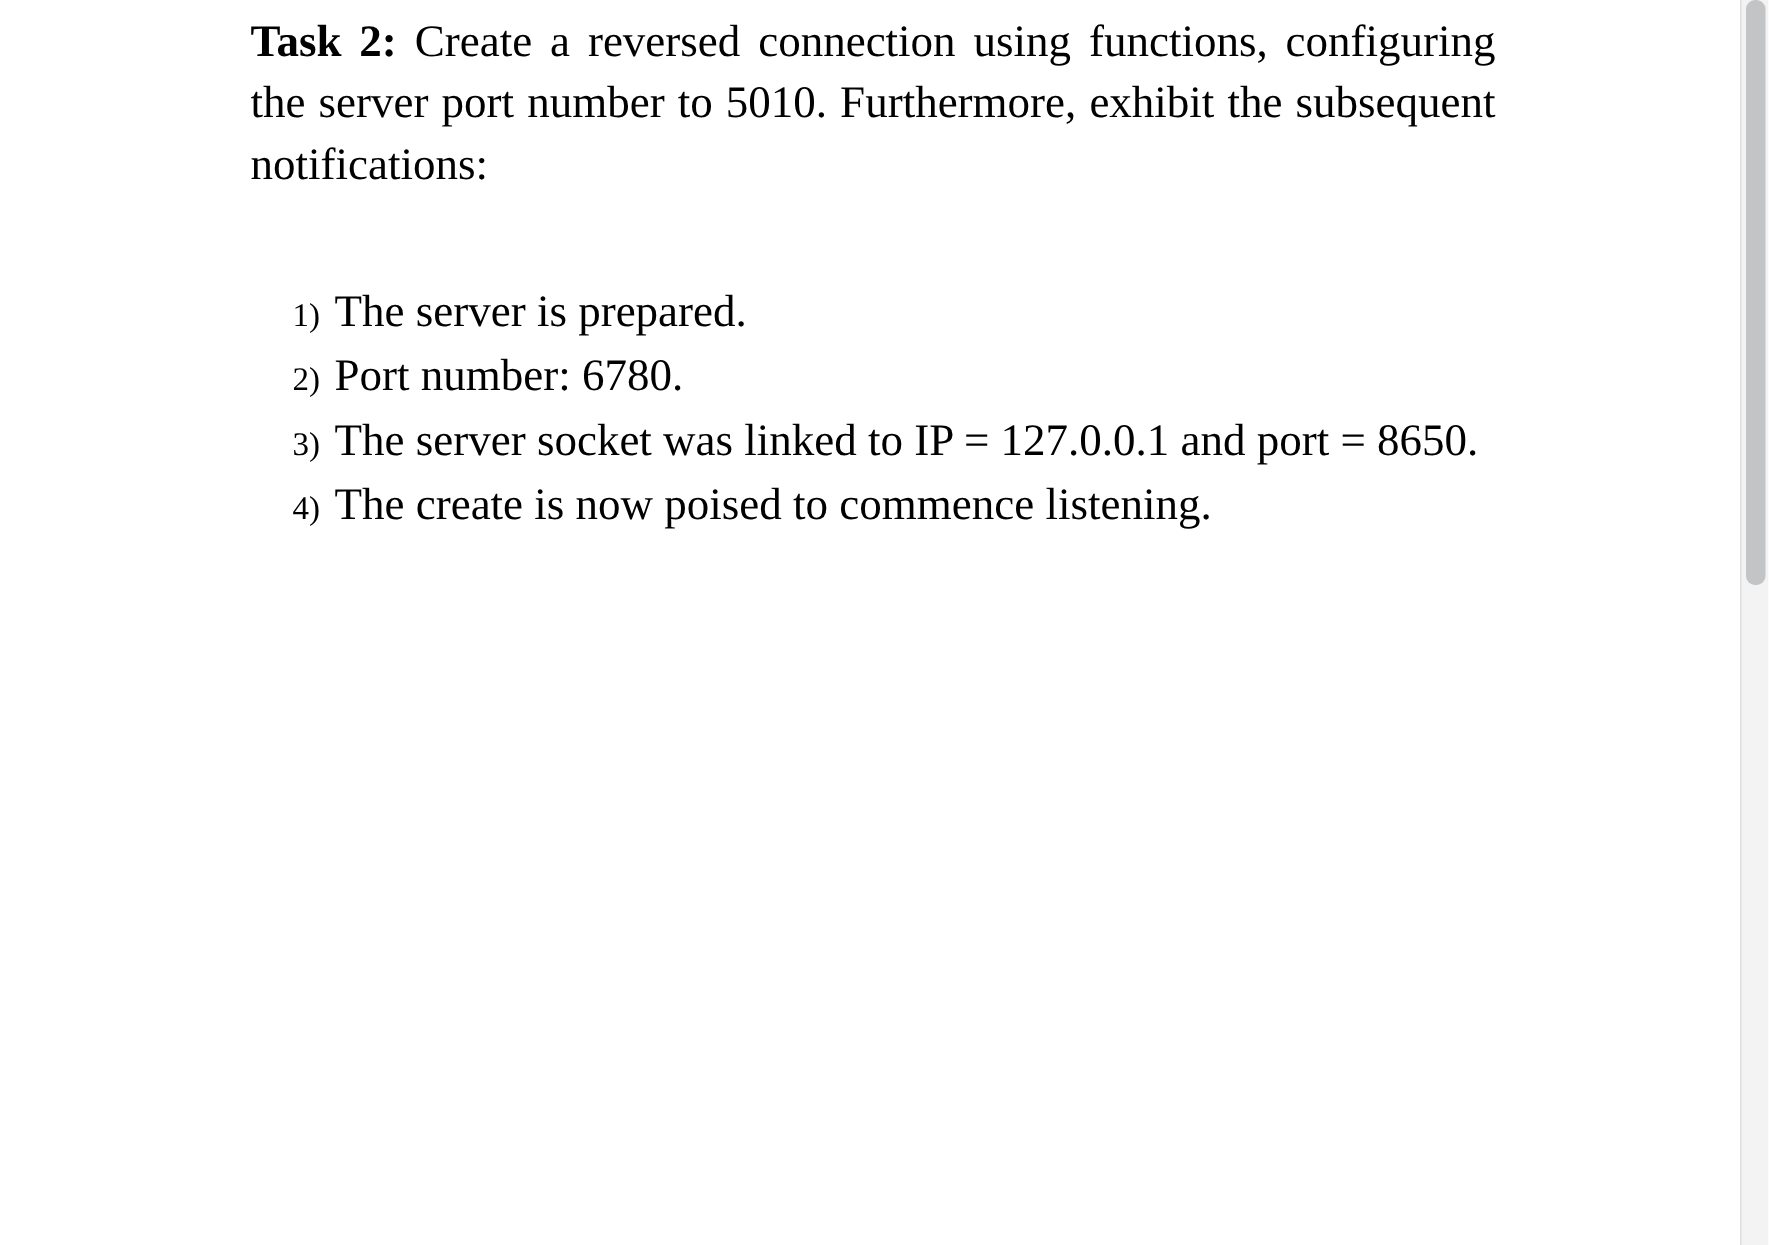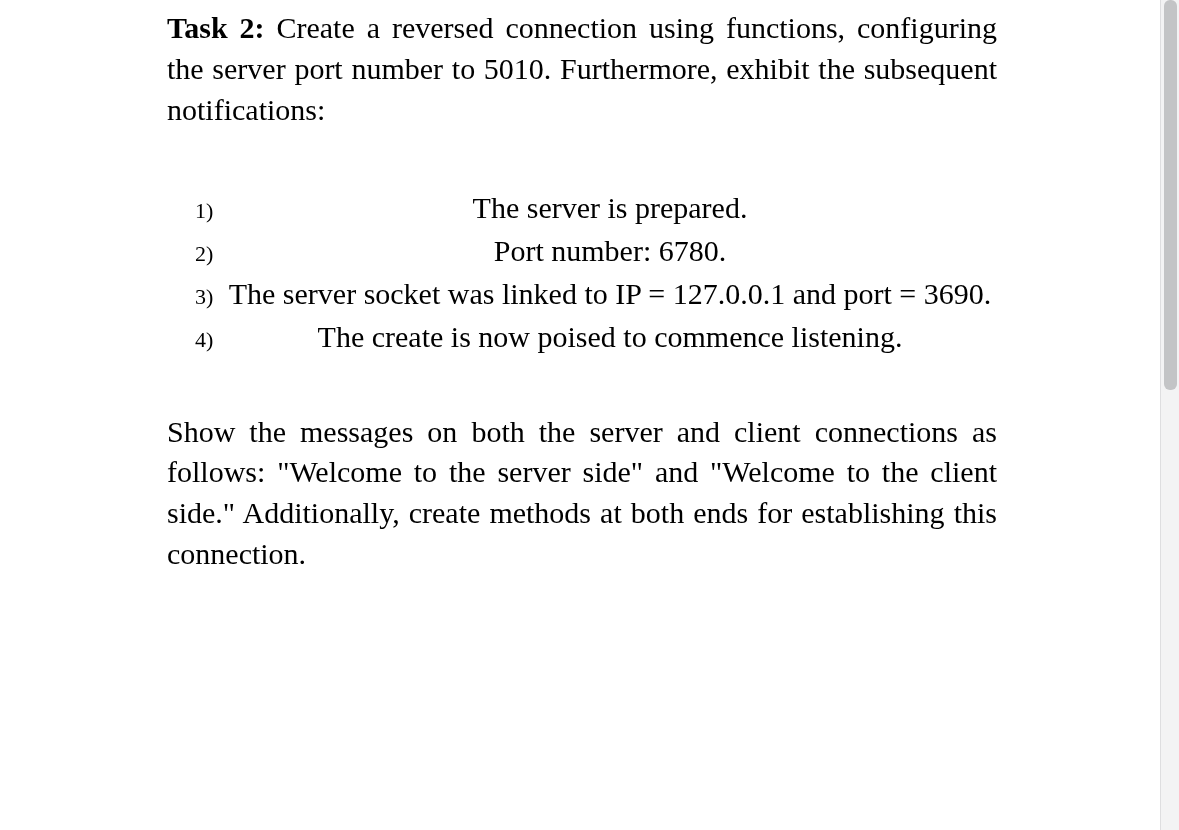--- a/index.html
+++ b/index.html
@@ -37,21 +37,20 @@
       align-items: baseline;
       margin-bottom: 2px;
     }
     .list-marker {
       font-size: 22px;
       min-width: 28px;
       white-space: nowrap;
     }
     .list-text {
       flex: 1;
-      text-align: center;
     }
     .para {
       text-align: justify;
       margin-bottom: 46px;
     }
     .para-last {
       text-align: justify;
     }
     .bold {
       font-weight: bold;
@@ -88,28 +87,27 @@
     <div class="list-item">
       <span class="list-marker">1)</span>
       <span class="list-text">The server is prepared.</span>
     </div>
     <div class="list-item">
       <span class="list-marker">2)</span>
       <span class="list-text">Port number: 6780.</span>
     </div>
     <div class="list-item">
       <span class="list-marker">3)</span>
-      <span class="list-text">The server socket was linked to IP = 127.0.0.1 and port = 3690.</span>
+      <span class="list-text">The server socket was linked to IP = 127.0.0.1 and port = 8650.</span>
     </div>
     <div class="list-item">
       <span class="list-marker">4)</span>
       <span class="list-text">The create is now poised to commence listening.</span>
     </div>
   </div>
 
-  <p class="para">Show the messages on both the server and client connections as follows: "Welcome to the server side" and "Welcome to the client side." Additionally, create methods at both ends for establishing this connection.</p>
 
 
 </div>
 
 <div class="scrollbar-track">
   <div class="scrollbar-thumb"></div>
 </div>
 
 </body></html>

